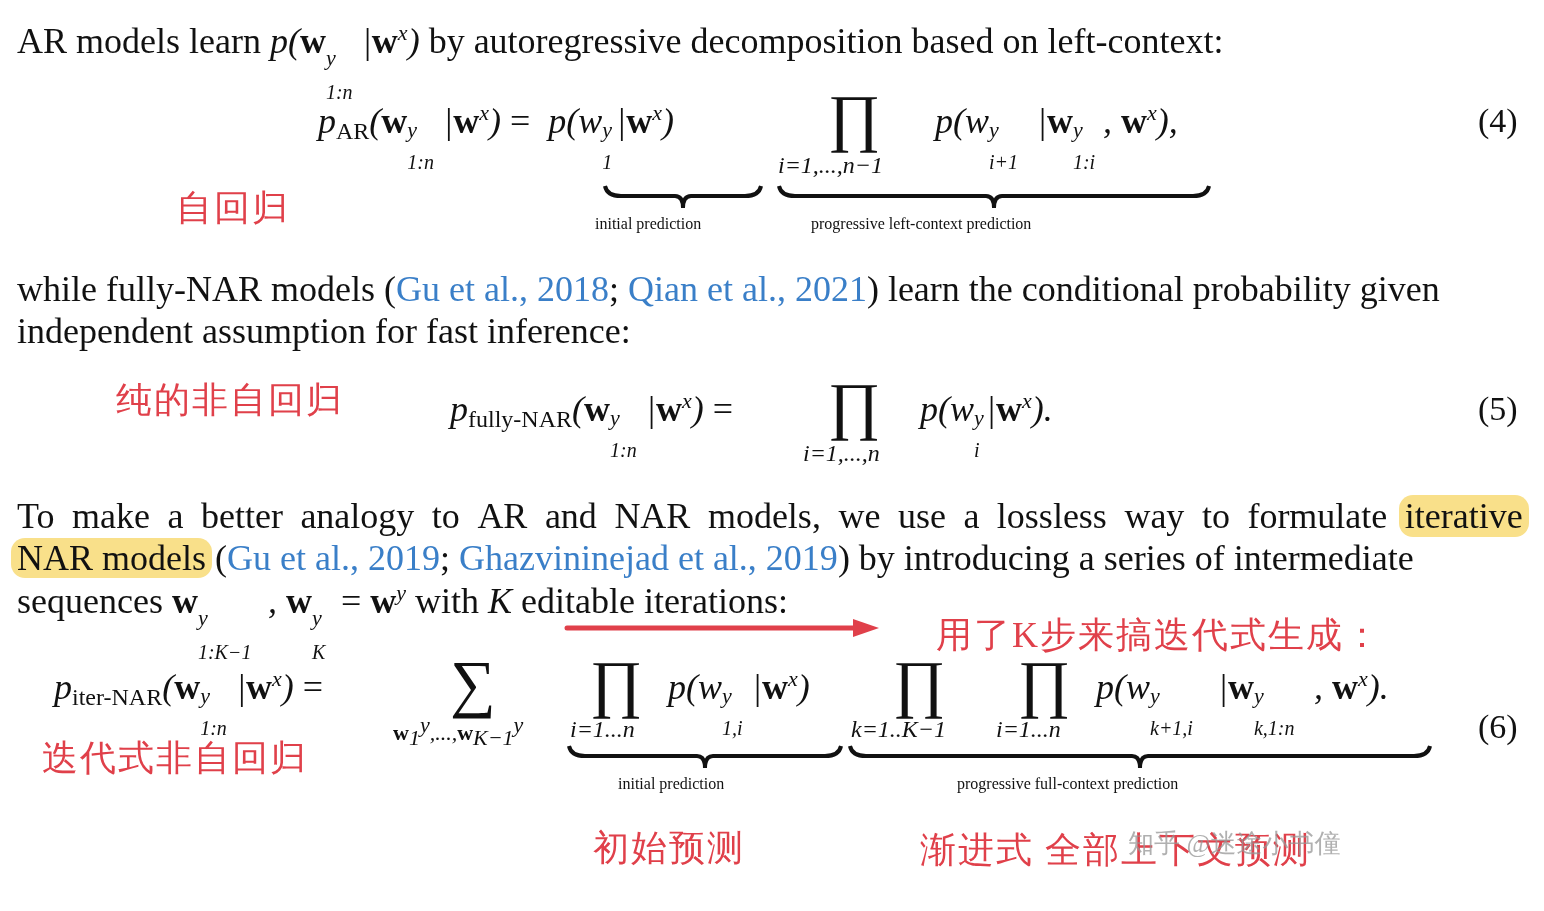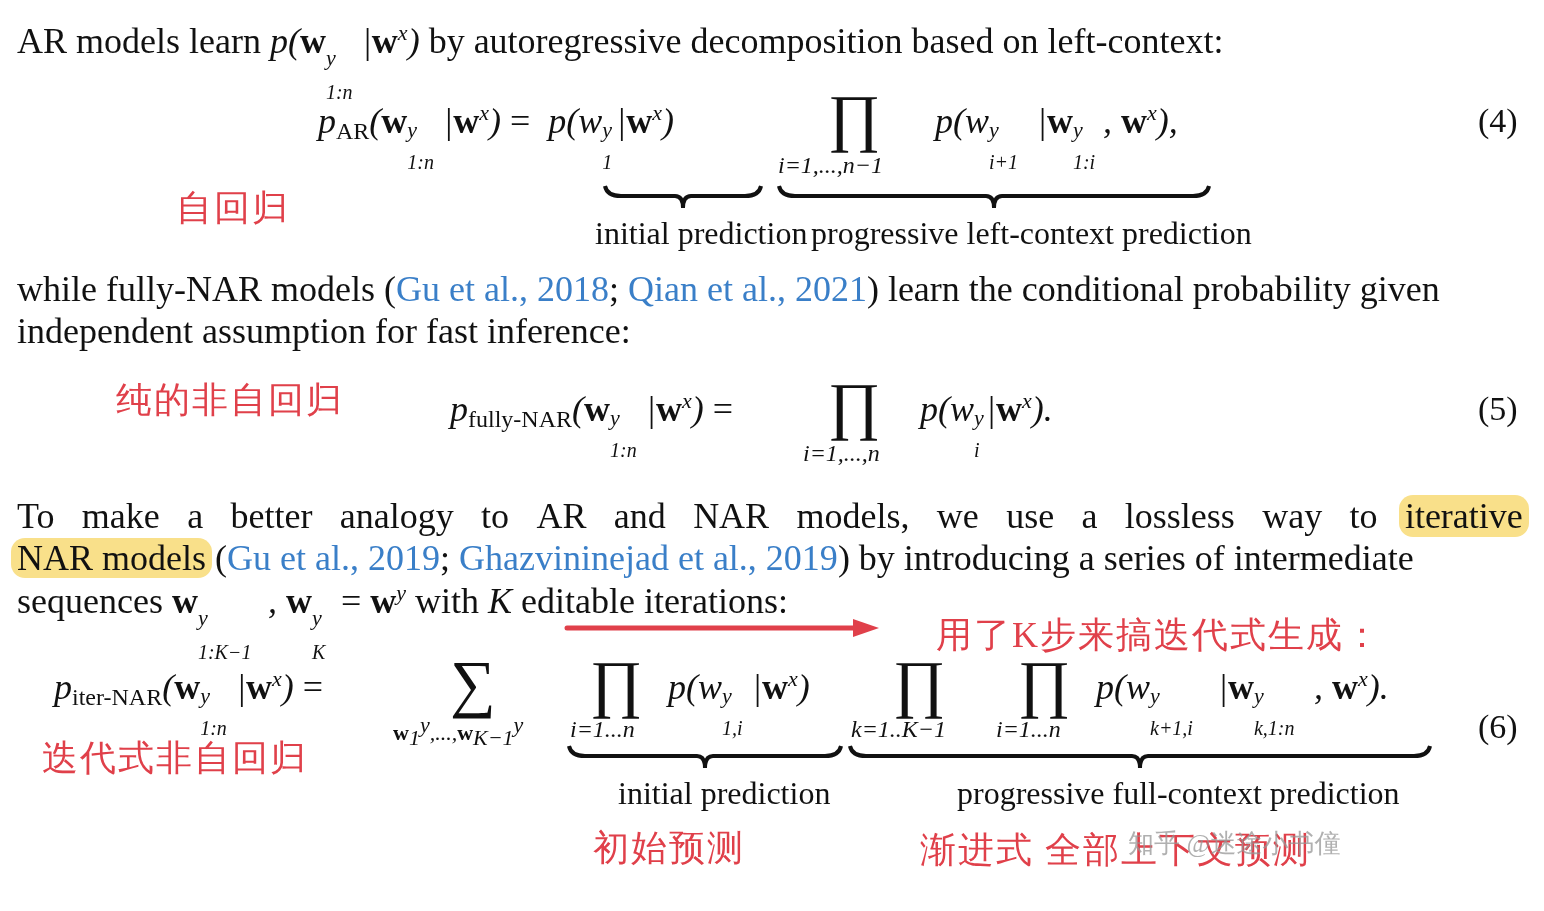--- a/index.html
+++ b/index.html
@@ -13,21 +13,21 @@
   .math { font-size: 36px; font-style: italic; }
   .up { font-style: normal; }
   .bold { font-weight: bold; font-style: normal; }
   sup, sub { font-size: 22px; line-height: 0; }
   .mixed { position: relative; display: inline-block; }
   .mixed .s1 { position: absolute; top: -16px; font-size: 22px; }
   .mixed .s2 { position: absolute; top: 18px; font-size: 20px; }
   .big { font-size: 64px; font-style: normal; line-height: 60px; }
   .lim { font-size: 24px; font-style: italic; }
   .eqno { font-size: 34px; font-style: normal; }
-  .label { font-size: 32px; font-style: normal; }
+  .label { font-size: 16px; font-style: normal; }
   .cn { font-family: Liberation Serif, serif; color: #e0404a; font-size: 36px; letter-spacing: 2px; }
   .wm { font-family: Liberation Serif, serif; color: rgba(150,150,150,0.75); font-size: 26px; }
   .brace { position: absolute; }
 </style>
 </head>
 <body>
 
 <div class="abs para" style="left:17px; top:20px;text-align:right;">
   <span>AR models learn </span><span class="math">p(<b class="bold">w</b><span class="mixed"><span class="s1">y</span><span class="s2">1:n</span></span><span style="display:inline-block;width:36px"></span>|<b class="bold">w</b><sup>x</sup>)</span><span> by autoregressive decomposition based on left-context:</span>
 </div>
@@ -78,20 +78,21 @@
   <span>AR</span>
   <span>and</span>
   <span>NAR</span>
   <span>models,</span>
   <span>we</span>
   <span>use</span>
   <span>a</span>
   <span>lossless</span>
   <span>way</span>
   <span>to</span>
+  <span>formulate</span>
   <span class="hl">iterative</span>
 </div>
 <div class="abs para just" style="left:17px; top:537px;">
   <span><span class="hl">NAR models</span><span> (</span><span class="cite">Gu et al., 2019</span><span>; </span><span class="cite">Ghazvininejad et al., 2019</span><span>) by introducing a series of intermediate</span></span>
 </div>
 <div class="abs para" style="left:17px; top:580px;">
   <span>sequences </span><span class="math"><b class="bold">w</b><span class="mixed"><span class="s1">y</span><span class="s2">1:K−1</span></span><span style="display:inline-block;width:70px"></span>, <b class="bold">w</b><span class="mixed"><span class="s1">y</span><span class="s2">K</span></span><span style="display:inline-block;width:20px"></span> <span class="up">=</span> <b class="bold">w</b><sup>y</sup></span><span> with </span><span class="math">K</span><span> editable iterations:</span>
 </div>
 
 <svg class="abs" style="left:563px; top:616px;" width="320" height="24">

